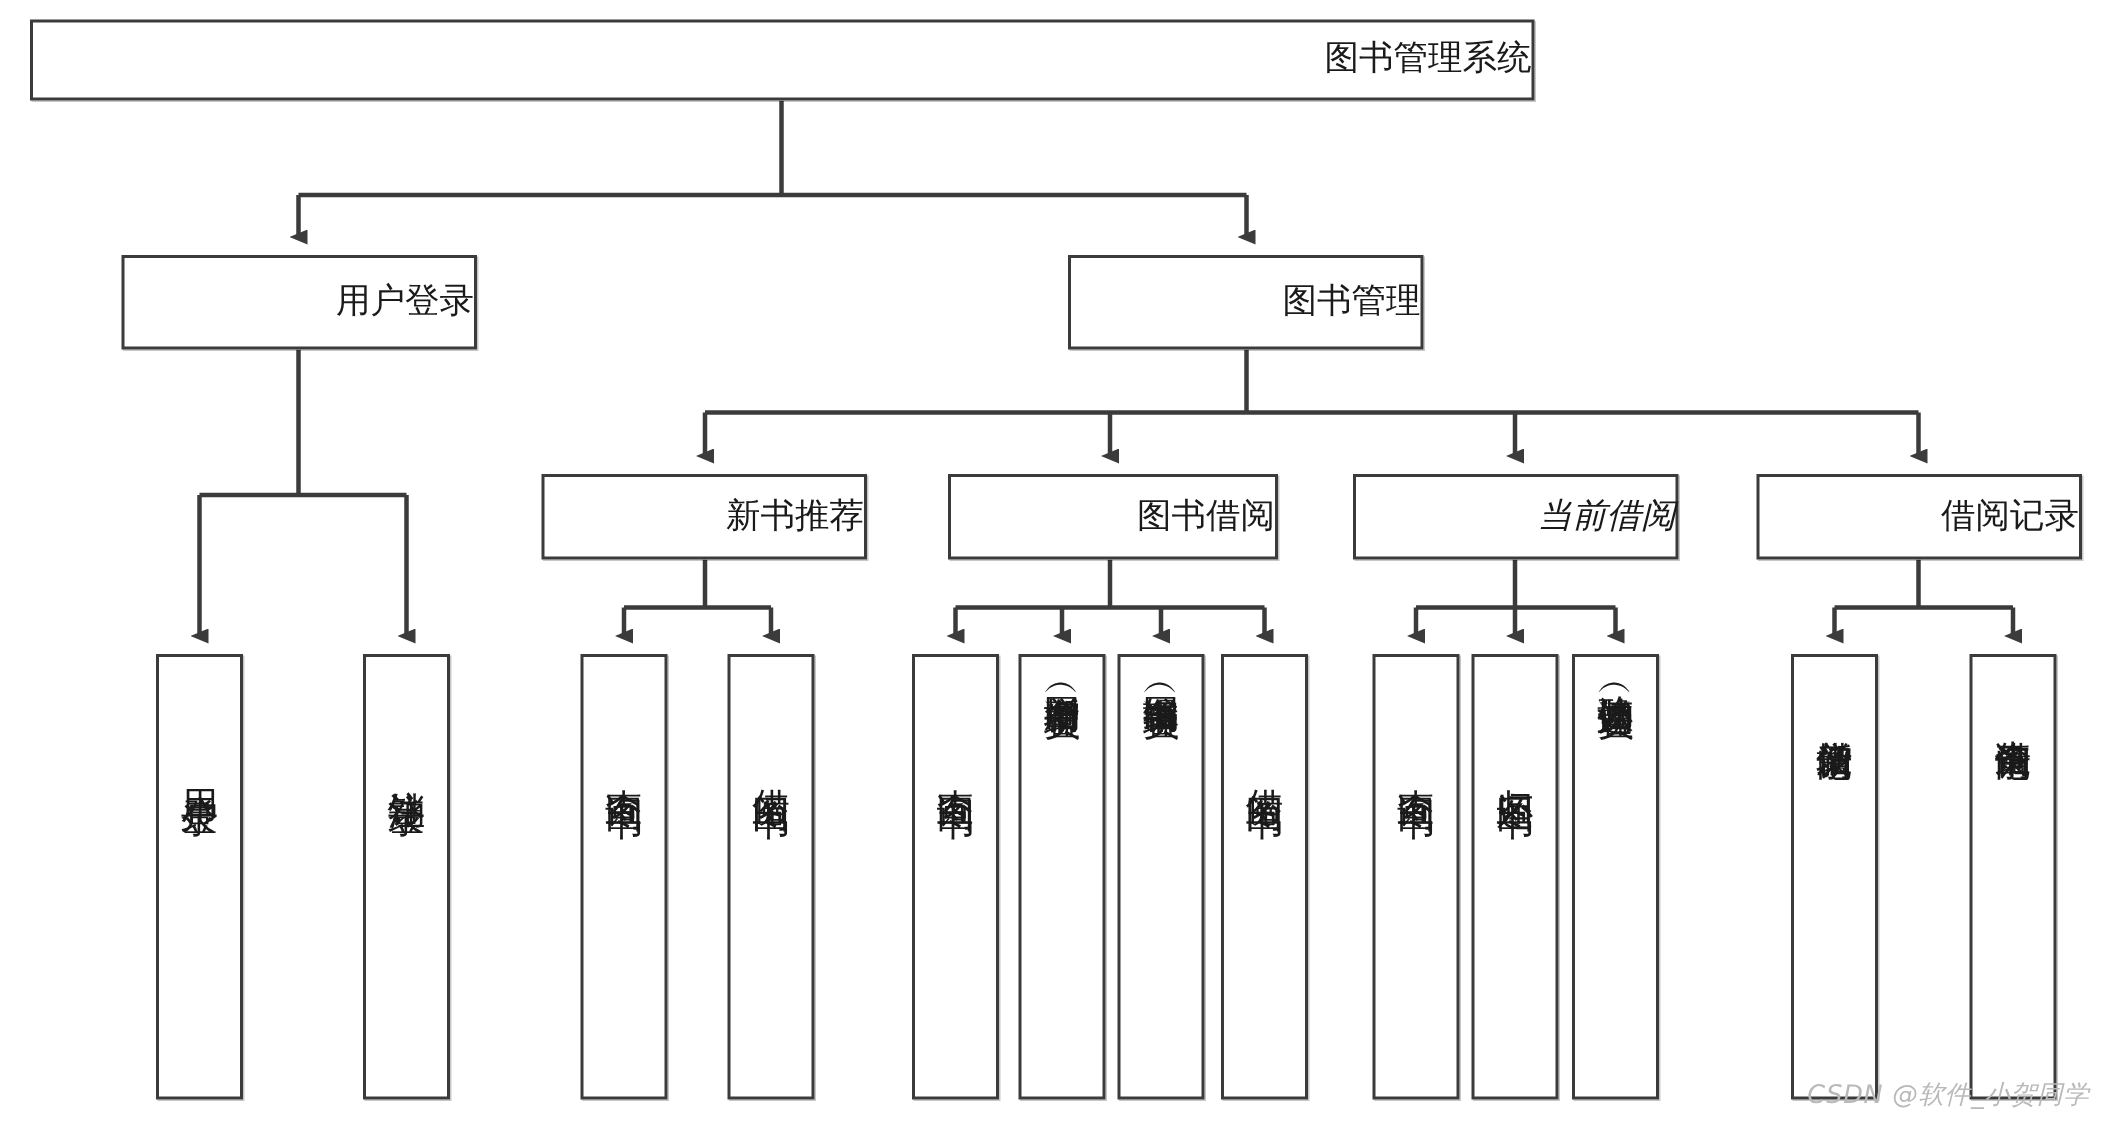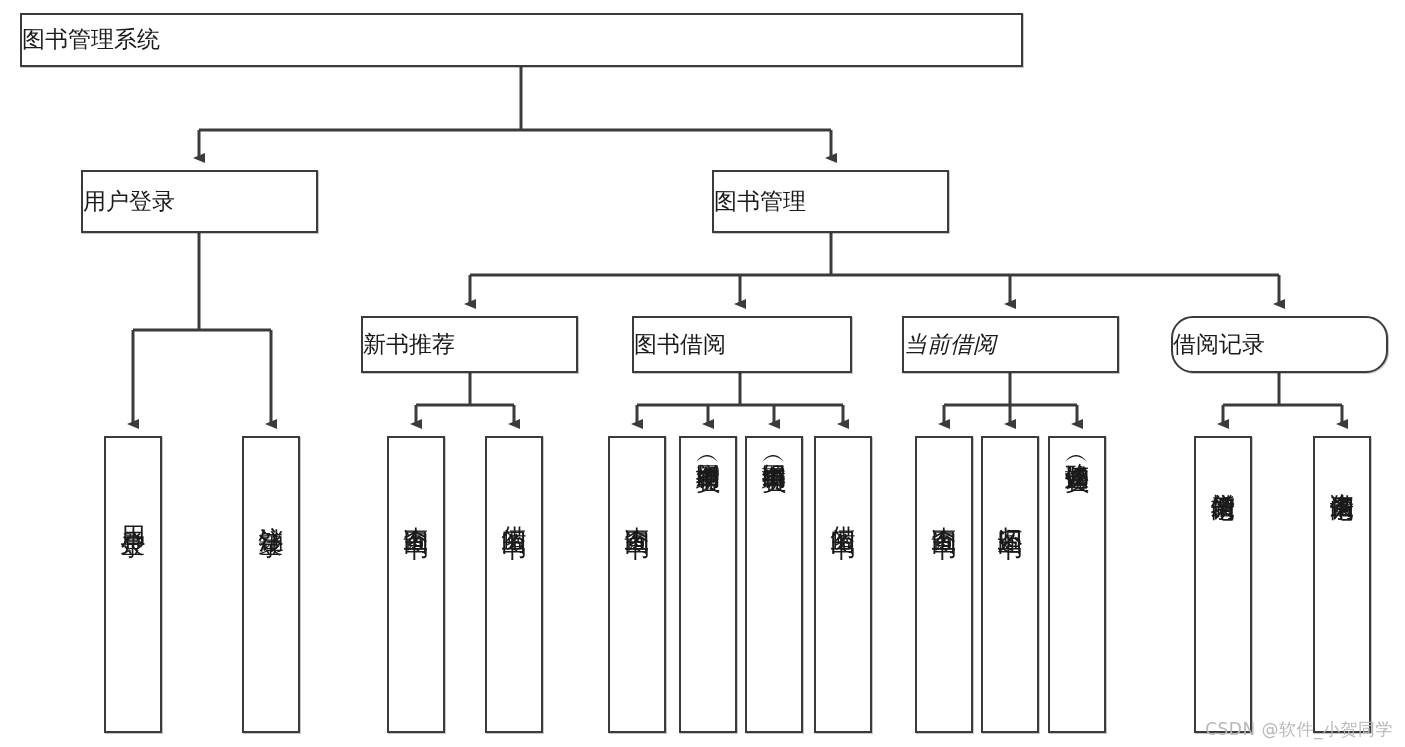--- a/index.html
+++ b/index.html
@@ -24,21 +24,21 @@
     width: 1405px;
     height: 747px;
   }
   .node {
     position: absolute;
     box-sizing: border-box;
     border: 2px solid #3b3b3b;
     background: #ffffff;
     display: flex;
     align-items: center;
-    justify-content: flex-start;
+    justify-content: flex-end;
     color: #1a1a1a;
     box-shadow: 1px 1px 0 rgba(0,0,0,0.22);
   }
   .node .label {
     display: block;
     text-align: center;
     line-height: 1.12;
     white-space: nowrap;
   }
   .node.horiz .label {
@@ -62,20 +62,21 @@
   }
   #watermark {
     position: absolute;
     right: 12px;
     bottom: 6px;
     font-size: 17px;
     color: #b9b9b9;
     letter-spacing: 0.5px;
     white-space: nowrap;
     pointer-events: none;
+    font-style: italic;
   }
 </style>
 </head>
 <body>
 
 <div id="canvas">
 
   <svg id="edges" viewBox="0 0 1405 747">
     <defs>
       <marker id="arrow" markerWidth="12" markerHeight="12" refX="5" refY="6" orient="auto" markerUnits="userSpaceOnUse">
@@ -139,21 +140,21 @@
 
   <div class="node horiz" style="left:712px; top:170px; width:237px; height:63px;">
     <span class="label">图书管理</span>
   </div>
   <div class="node horiz" style="left:632px; top:316px; width:220px; height:57px;">
     <span class="label">图书借阅</span>
   </div>
   <div class="node horiz" style="left:902px; top:316px; width:217px; height:57px;font-style:italic;">
     <span class="label">当前借阅</span>
   </div>
-  <div class="node horiz" style="left:1171px; top:316px; width:217px; height:57px;border-radius:22px;">
+  <div class="node horiz" style="left:1171px; top:316px; width:217px; height:57px;">
     <span class="label">借阅记录</span>
   </div>
 
   <div class="node vert" style="left:104px; top:436px; width:58px; height:297px; padding-top:68px;">
     <span class="label">用户登录</span>
   </div>
   <div class="node vert" style="left:242px; top:436px; width:58px; height:297px; padding-top:68px;">
     <span class="label">注销登录</span>
   </div>
 

